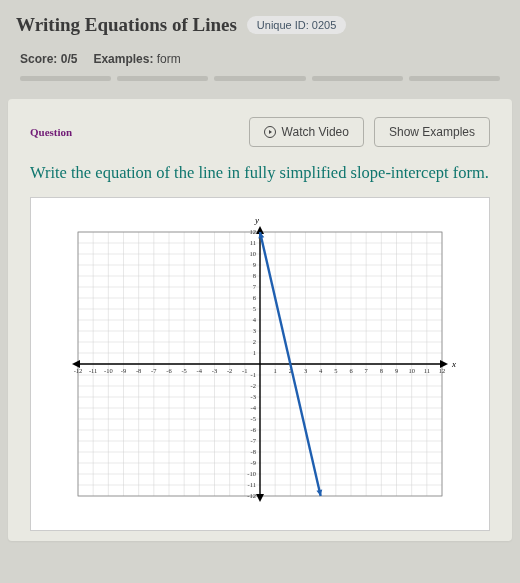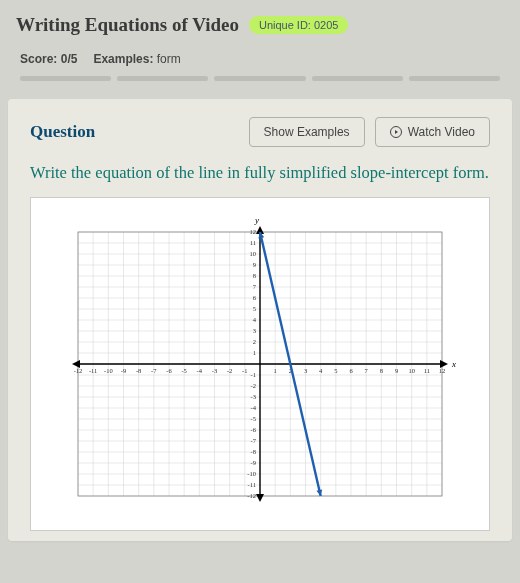--- a/index.html
+++ b/index.html
@@ -16,21 +16,21 @@
       display: flex;
       align-items: center;
       gap: 10px;
     }
     .title {
       font-size: 19px;
       font-weight: bold;
       color: #3a3a3a;
     }
     .uid-badge {
-      background: #bef264;
+      background: #e5e5e5;
       color: #456;
       font-family: -apple-system, BlinkMacSystemFont, Arial, sans-serif;
       font-size: 11px;
       padding: 3px 10px;
       border-radius: 11px;
     }
     .score-row {
       padding: 6px 20px 4px;
       font-family: -apple-system, BlinkMacSystemFont, Arial, sans-serif;
       font-size: 12px;
@@ -58,23 +58,23 @@
       padding: 18px 22px 10px;
       box-shadow: 0 1px 2px rgba(0,0,0,0.05);
     }
     .q-row {
       display: flex;
       align-items: center;
       justify-content: space-between;
       margin-bottom: 16px;
     }
     .q-label {
-      font-size: 17px;
+      font-size: 11px;
       font-weight: bold;
-      color: #0c4a6e;
+      color: #701a75;
     }
     .btn-row { display: flex; gap: 10px; }
     .btn {
       font-family: -apple-system, BlinkMacSystemFont, Arial, sans-serif;
       font-size: 12px;
       padding: 7px 14px;
       border: 1px solid #b0b0aa;
       border-radius: 4px;
       background: #e9e9e2;
       color: #444;
@@ -110,21 +110,21 @@
       border: 1px solid #ccc;
       padding: 6px;
       display: flex;
       justify-content: center;
     }
   </style>
 </head>
 <body>
 
 <div class="header">
-  <span class="title">Writing Equations of Video</span>
+  <span class="title">Writing Equations of Lines</span>
   <span class="uid-badge">Unique ID: 0205</span>
 </div>
 
 <div class="score-row">
   <span>
     <span class="bold">Score:</span>
     <span class="bold">0/5</span>
   </span>
   <span>
     <span class="bold">Examples:</span>
@@ -138,25 +138,25 @@
   <div class="prog-seg"></div>
   <div class="prog-seg"></div>
   <div class="prog-seg"></div>
 </div>
 
 <div class="card">
   <div class="q-row">
     <span class="q-label">Question</span>
     <div class="btn-row">
       <button class="btn">
-        <span>Show Examples</span>
+        <span class="play-icon"></span>
+        <span>Watch Video</span>
       </button>
       <button class="btn">
-        <span class="play-icon"></span>
-        <span>Watch Video</span>
+        <span>Show Examples</span>
       </button>
     </div>
   </div>
 
   <div class="prompt">Write the equation of the line in fully simplified slope-intercept form.</div>
 
   <div class="graph-wrap">
     <svg id="chart-svg" width="420" height="320" viewBox="0 0 420 320">
         <line x1="28" y1="292" x2="28" y2="28" stroke="#d0d0d0" stroke-width="0.5"></line>
         <line x1="43.166666666666664" y1="292" x2="43.166666666666664" y2="28" stroke="#d0d0d0" stroke-width="0.5"></line>

